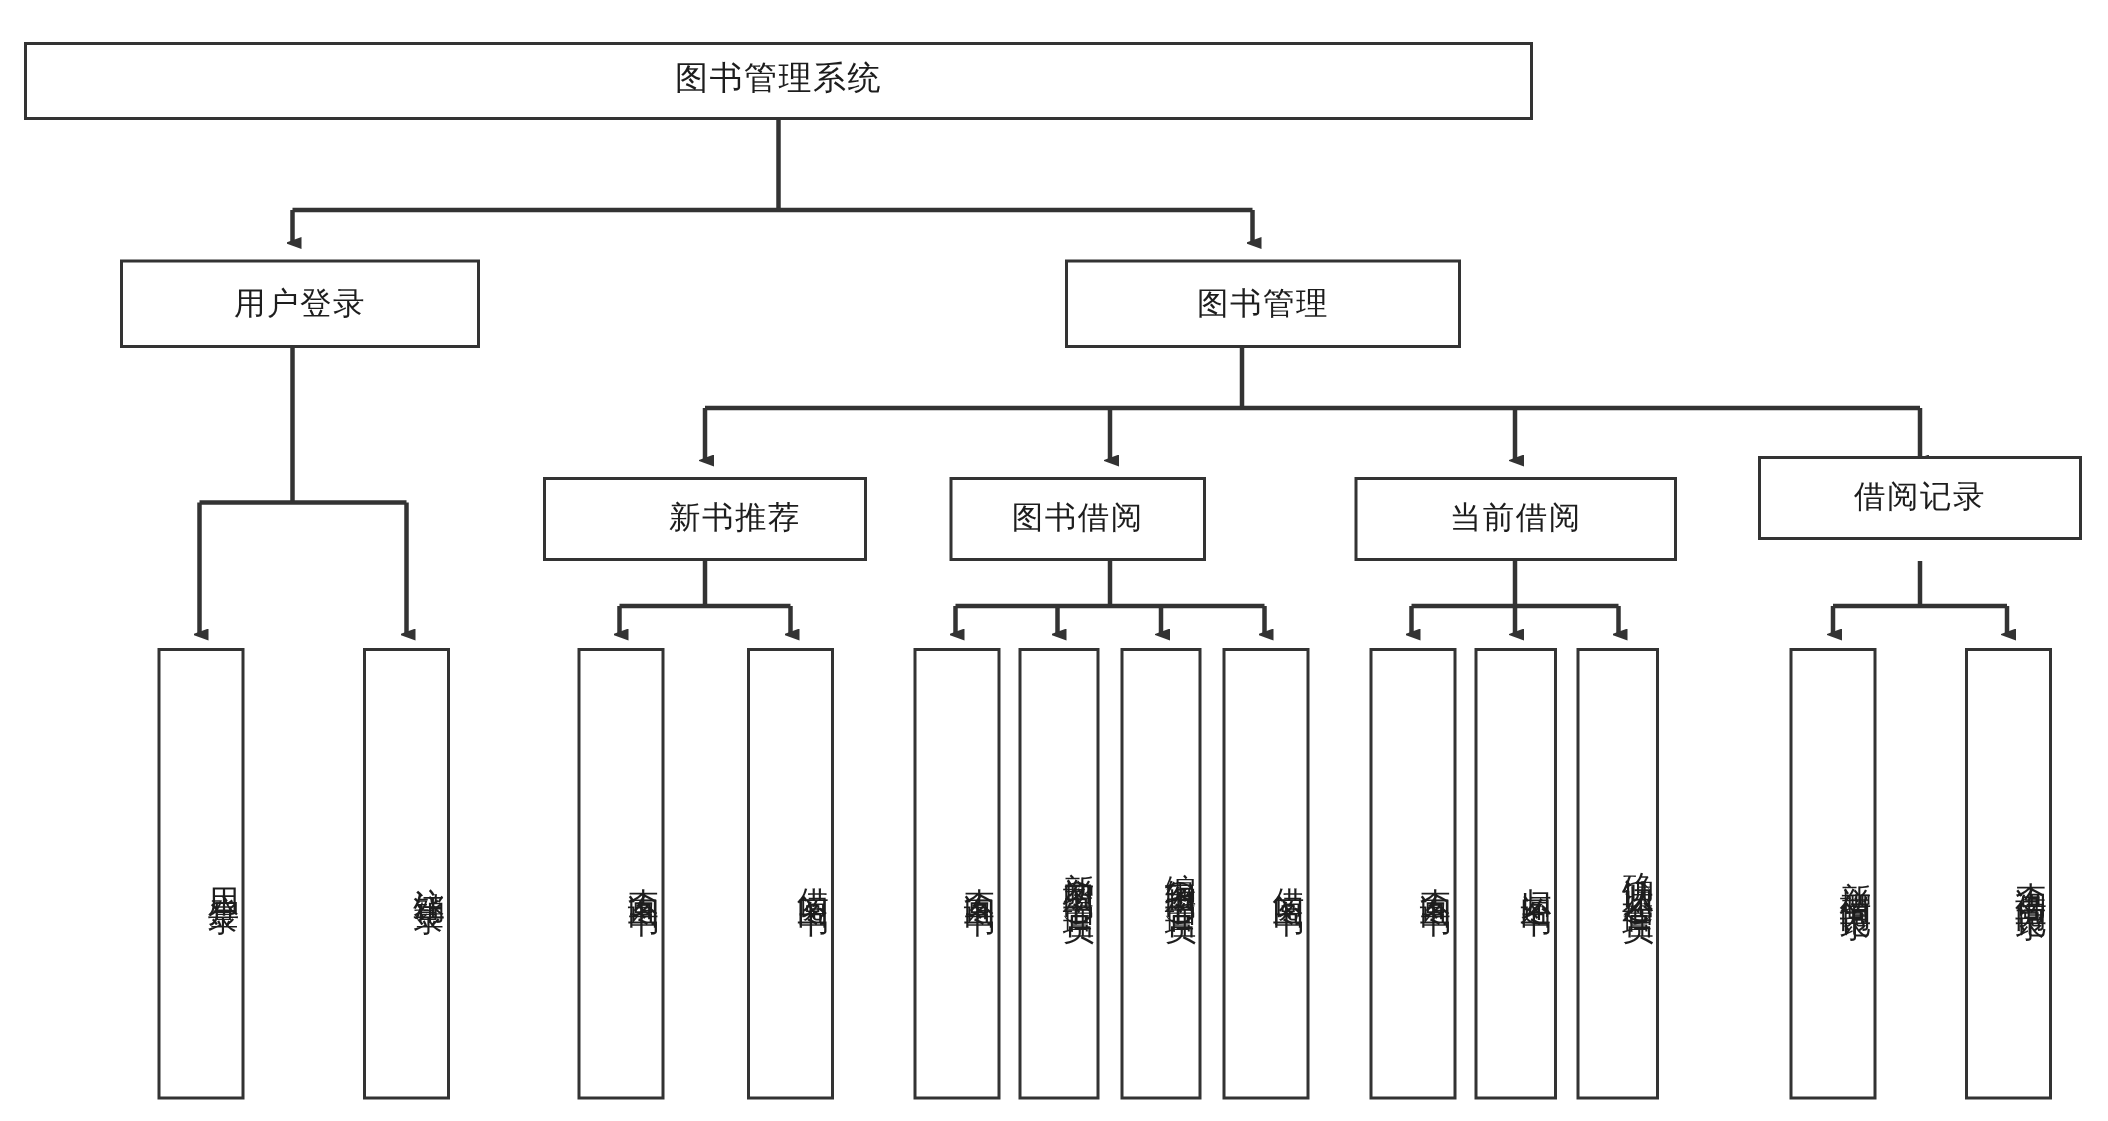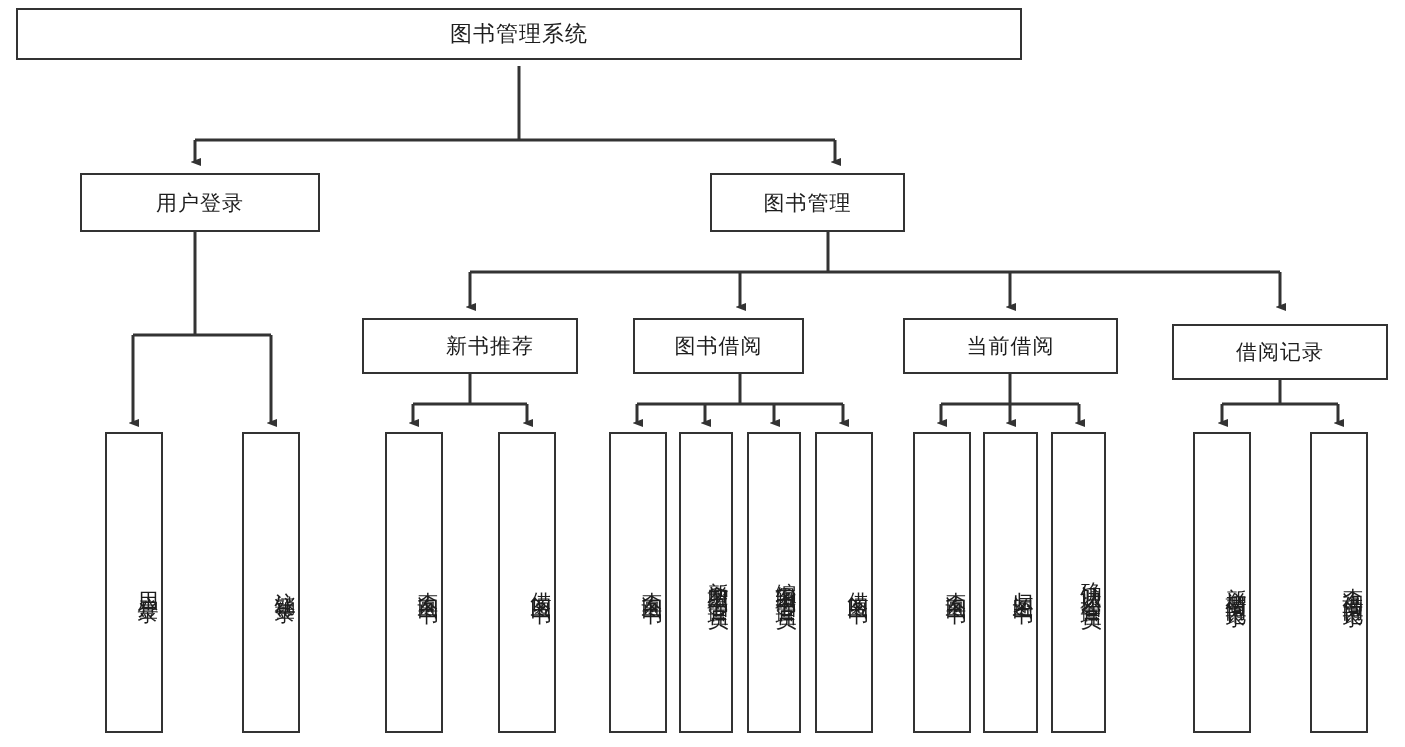--- a/index.html
+++ b/index.html
@@ -115,41 +115,41 @@
       <path d="M1010,404 L1010,423" marker-end="url(#arrow)"></path>
       <path d="M1079,404 L1079,423" marker-end="url(#arrow)"></path>
 
       <path d="M1280,374 L1280,404"></path>
       <path d="M1222,404 L1338,404"></path>
       <path d="M1222,404 L1222,423" marker-end="url(#arrow)"></path>
       <path d="M1338,404 L1338,423" marker-end="url(#arrow)"></path>
     </g>
   </svg>
 
-  <div class="node h root" style="left:16px;top:8px;width:1006px;height:52px;">
+  <div class="node h root" style="left:16px;top:28px;width:1006px;height:52px;font-family:Liberation Mono, monospace;">
     <span>图书管理系统</span>
   </div>
 
   <div class="node h" style="left:80px;top:173px;width:240px;height:59px;">
     <span>用户登录</span>
   </div>
-  <div class="node h" style="left:710px;top:173px;width:195px;height:59px;">
+  <div class="node h" style="left:710px;top:173px;width:264px;height:59px;">
     <span>图书管理</span>
   </div>
 
   <div class="node h" style="left:362px;top:318px;width:216px;height:56px;padding-left:40px;">
     <span>新书推荐</span>
   </div>
   <div class="node h" style="left:633px;top:318px;width:171px;height:56px;">
     <span>图书借阅</span>
   </div>
   <div class="node h" style="left:903px;top:318px;width:215px;height:56px;">
     <span>当前借阅</span>
   </div>
-  <div class="node h" style="left:1172px;top:324px;width:216px;height:56px;">
+  <div class="node h" style="left:1172px;top:304px;width:216px;height:56px;">
     <span>借阅记录</span>
   </div>
 
   <div class="node v" style="left:105px;top:432px;width:58px;height:301px;">
     <span class="vtext">用户登录</span>
   </div>
   <div class="node v" style="left:242px;top:432px;width:58px;height:301px;">
     <span class="vtext">注销登录</span>
   </div>
 

